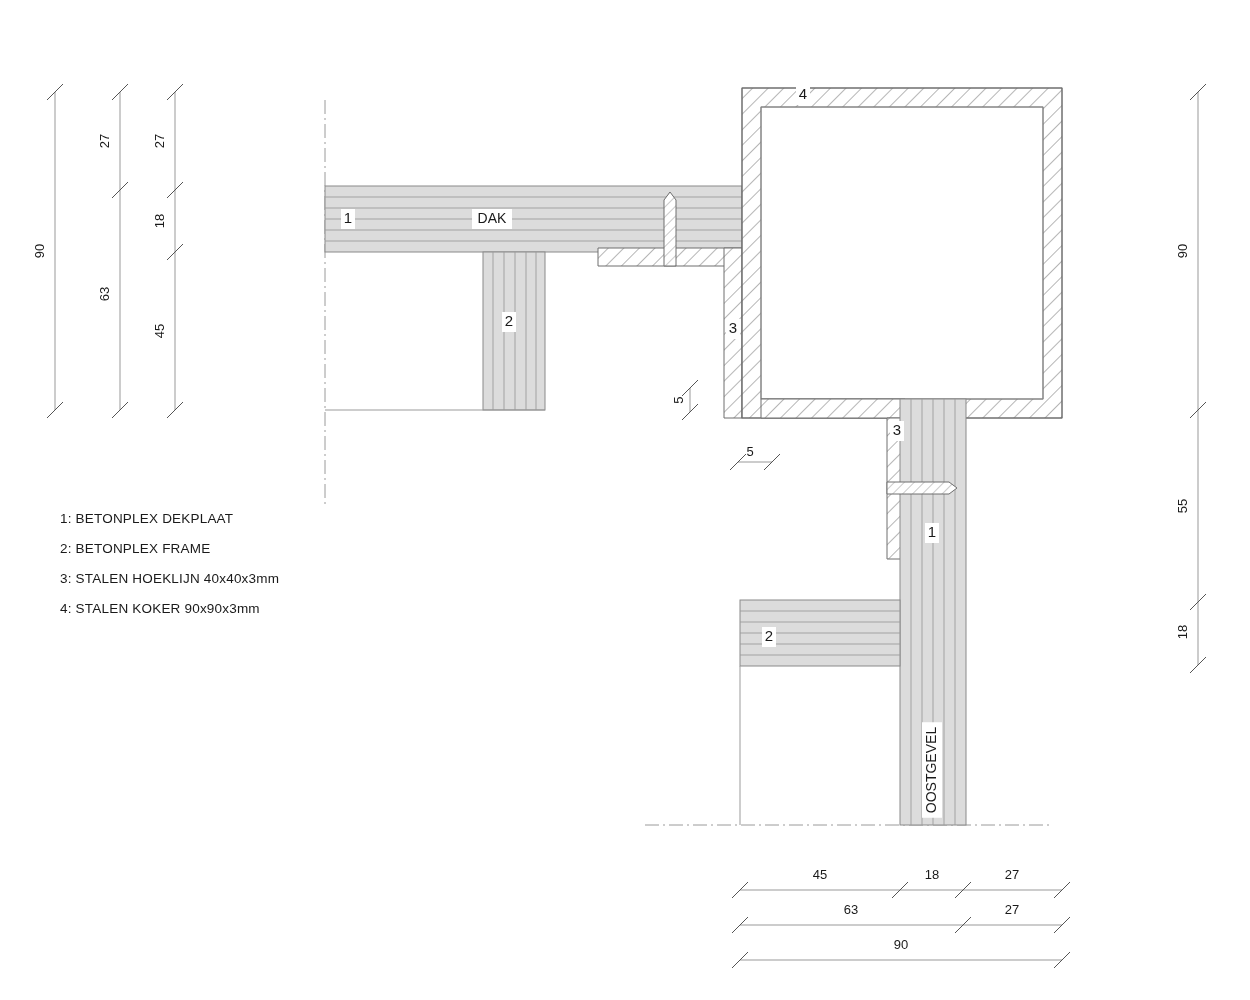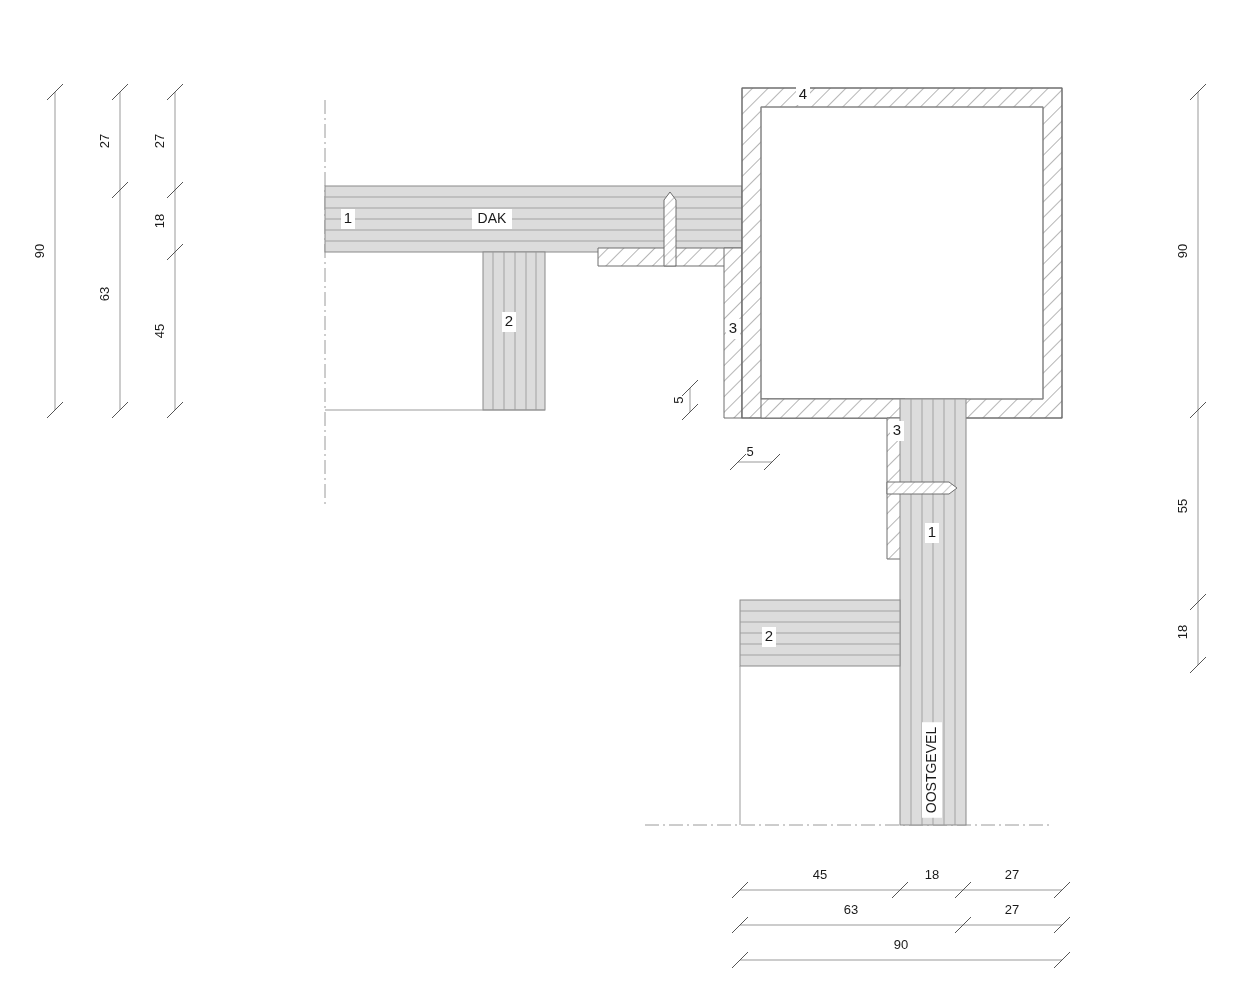--- a/index.html
+++ b/index.html
@@ -228,14 +228,20 @@
           <rect x="472" y="209" width="40" height="20" fill="#ffffff"></rect>
           <text x="492" y="219" font-family="&quot;Liberation Sans&quot;, sans-serif" font-size="14" fill="#1a1a1a" text-anchor="middle" dominant-baseline="middle">DAK</text>
         </g>
         <g>
           <rect x="922" y="722.25" width="20" height="95.5" fill="#ffffff"></rect>
           <text x="932" y="770" font-family="&quot;Liberation Sans&quot;, sans-serif" font-size="14" fill="#1a1a1a" text-anchor="middle" dominant-baseline="middle" transform="rotate(-90 932 770)">OOSTGEVEL</text>
         </g>
       </g>
   </svg>
 
+  <div class="legend">
+    <div class="legend-item">1: BETONPLEX DEKPLAAT</div>
+    <div class="legend-item">2: BETONPLEX FRAME</div>
+    <div class="legend-item">3: STALEN HOEKLIJN 40x40x3mm</div>
+    <div class="legend-item">4: STALEN KOKER 90x90x3mm</div>
+  </div>
 
 </div>
 
 </body></html>

